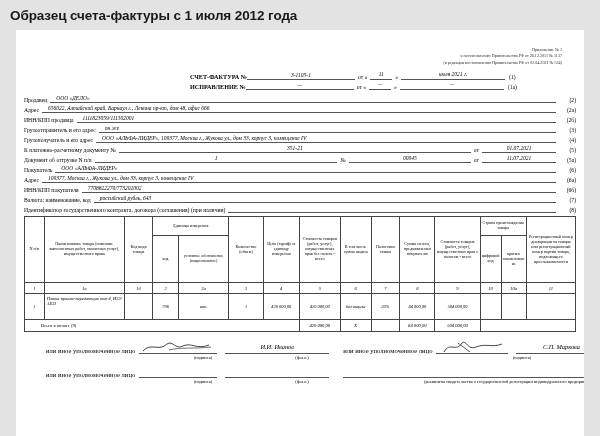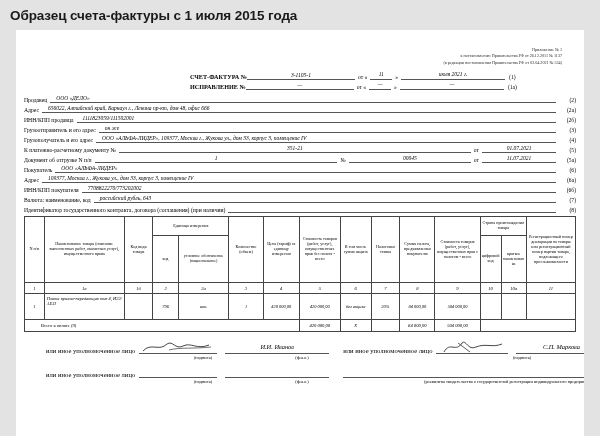--- a/index.html
+++ b/index.html
@@ -94,21 +94,21 @@
   }
   .cap-row{display:flex;font-size:4.4px;height:8px;align-items:flex-start;}
   .cap{text-align:center;flex:0 0 auto;padding-top:0.5px;}
   .scribble{position:absolute;left:0;right:0;bottom:0.5px;height:12px;}
   .spacer{flex:0 0 auto;}
 </style>
 </head>
 <body>
 
 <div class="page-banner">
-  <span>Образец счета-фактуры с 1 июля 2015 года</span>
+  <span>Образец счета-фактуры с 1 июля 2012 года</span>
 </div>
 
 <div class="sheet">
 
   <div class="ref">
     <div>Приложение № 1</div>
     <div>к постановлению Правительства РФ от 26.12.2011 № 1137</div>
     <div>(в редакции постановления Правительства РФ от 02.04.2021 № 534)</div>
   </div>
 

